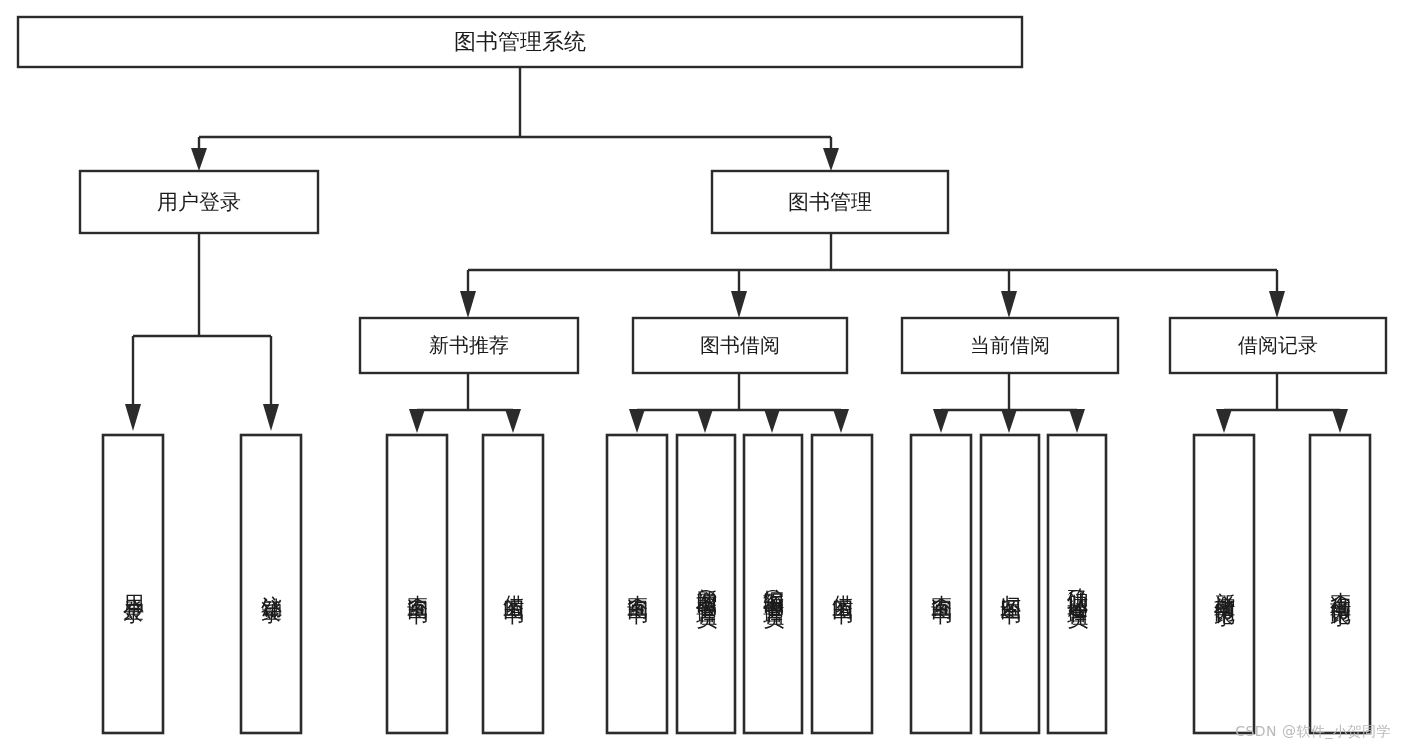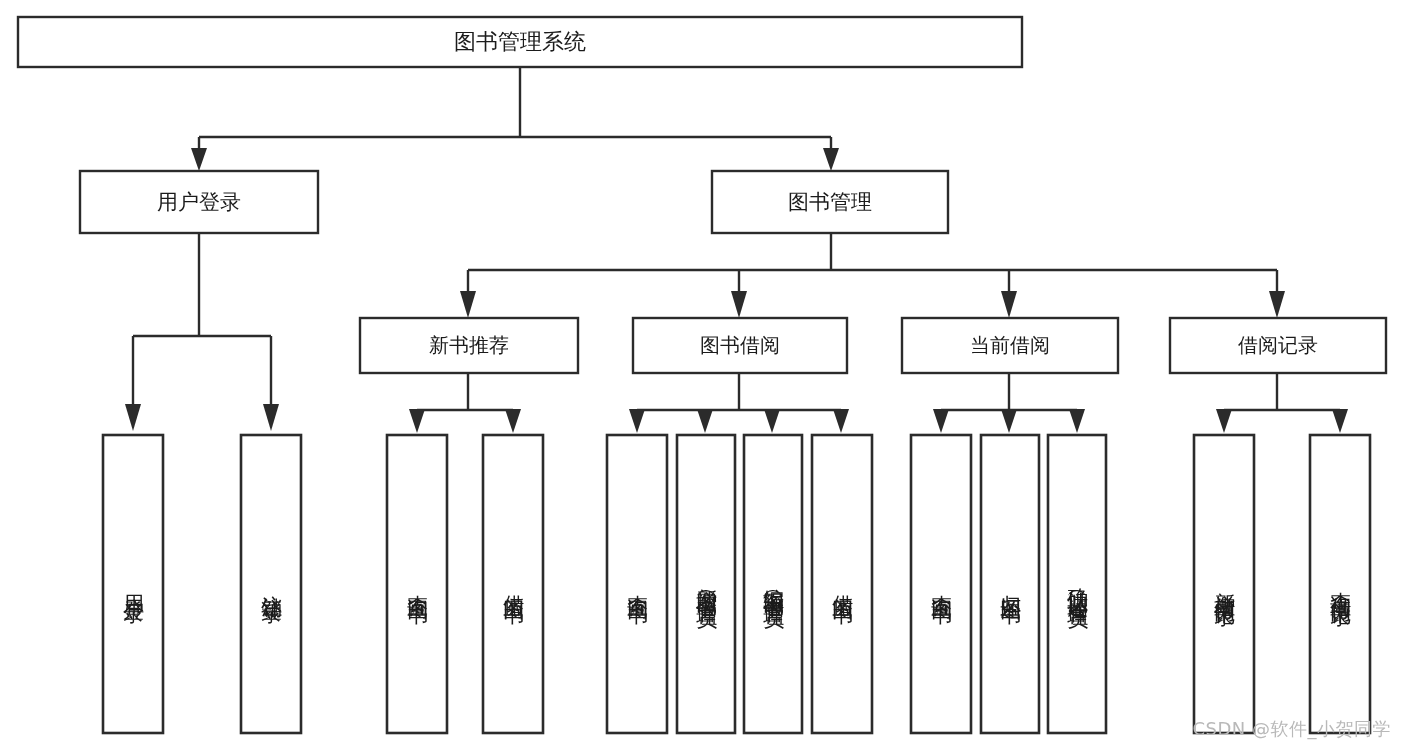--- a/index.html
+++ b/index.html
@@ -70,21 +70,21 @@
     justify-content: center;
     text-align: center;
     pointer-events: none;
     user-select: none;
   }
   .watermark {
     position: absolute;
     right: 14px;
     bottom: 6px;
     font-family: "DejaVu Sans", "Liberation Sans", sans-serif;
-    font-size: 18px;
+    font-size: 14px;
     color: #b9b9b9;
     letter-spacing: 0.5px;
     white-space: nowrap;
     user-select: none;
   }
 </style>
 </head>
 <body>
 
 <div id="diagram-root">

